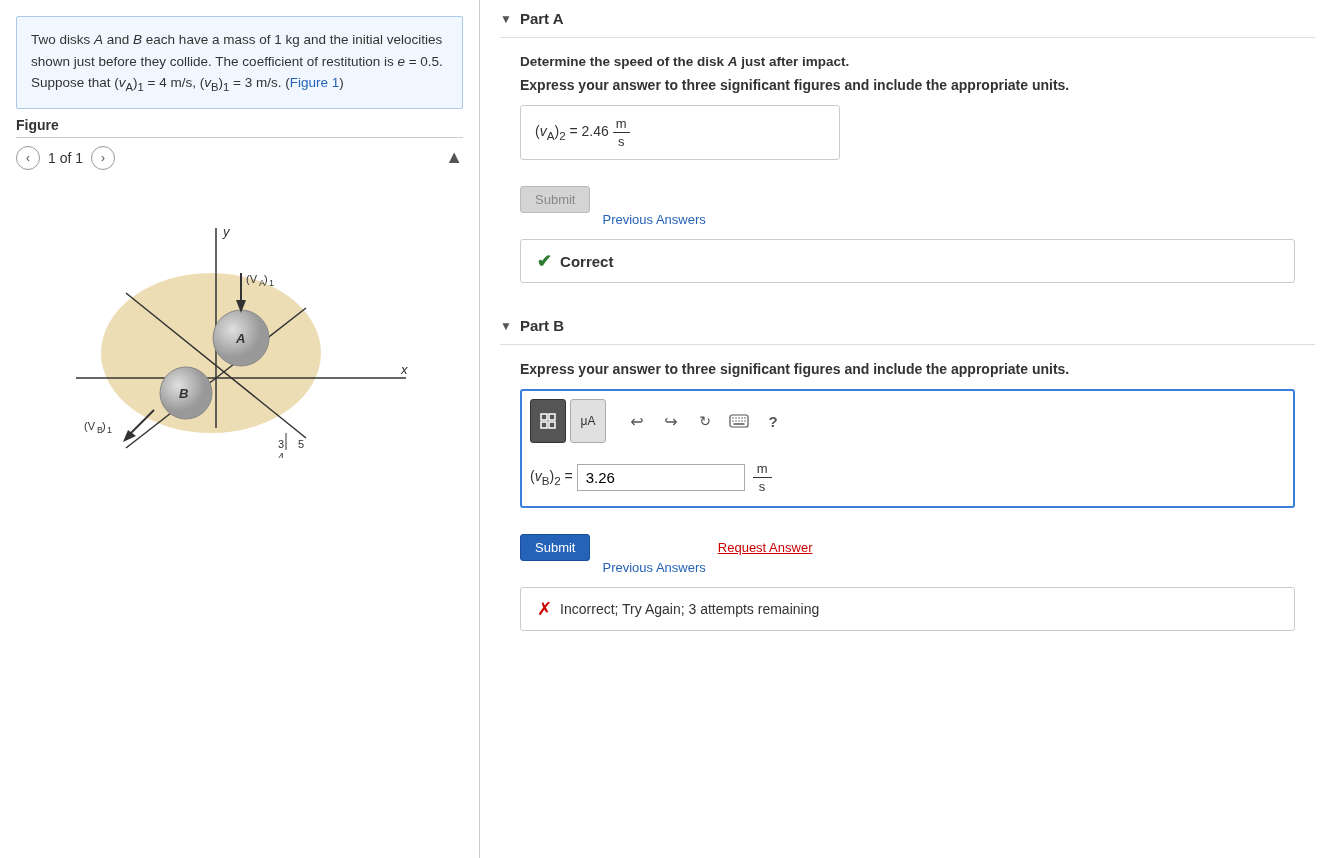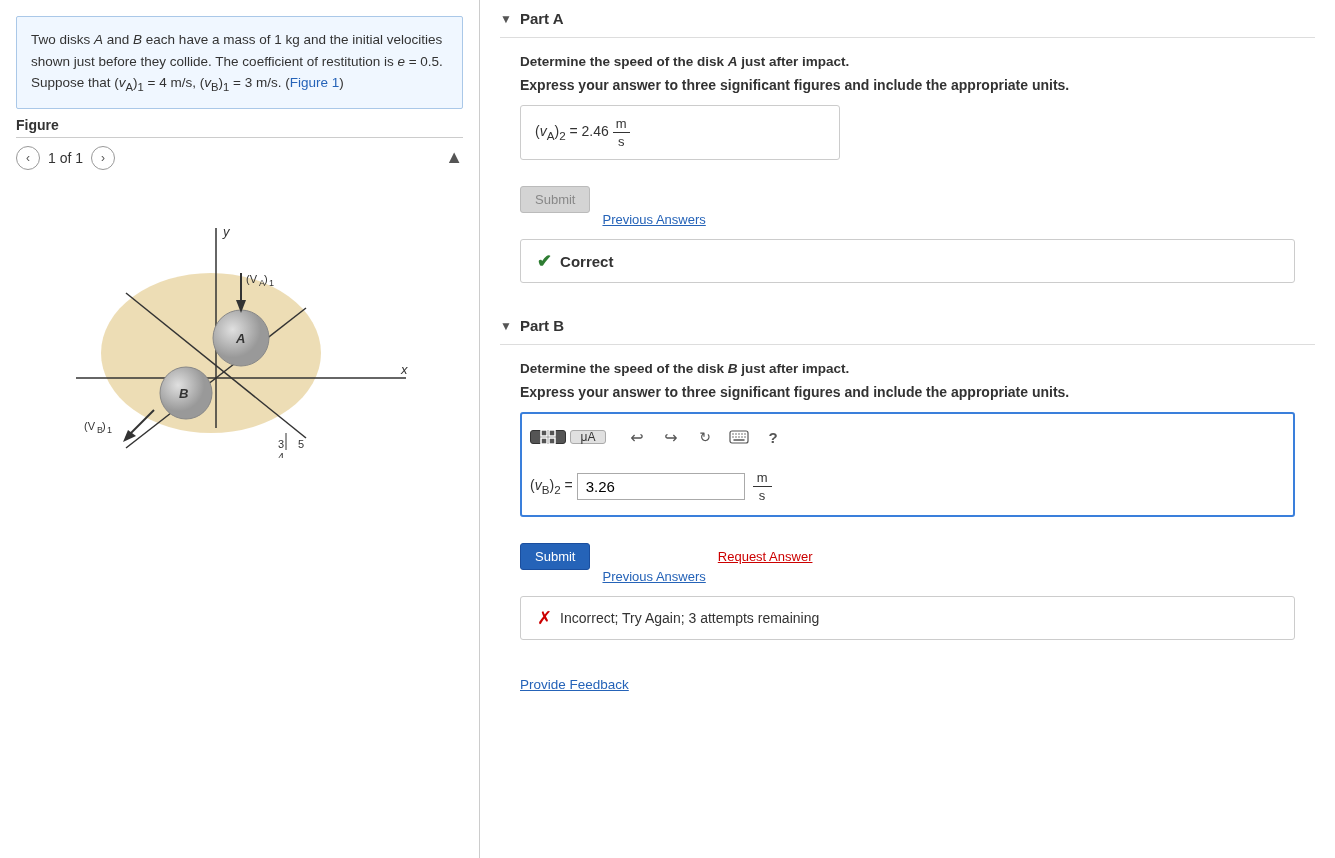--- a/index.html
+++ b/index.html
@@ -140,21 +140,20 @@
       background: #2563b8;
       color: #fff;
       border: 1px solid #1a4e9e;
       padding: 5px 14px;
       border-radius: 3px;
       font-size: 13px;
       cursor: pointer;
     }
     .link-prev {
       color: #2563b8;
-      text-decoration: underline;
       font-size: 13px;
       cursor: pointer;
       margin-top: 40px;
     }
     .link-request {
       color: #cc0000;
       text-decoration: underline;
       font-size: 13px;
       cursor: pointer;
     }
@@ -188,21 +187,21 @@
     }
     .math-toolbar {
       display: flex;
       align-items: center;
       gap: 4px;
       margin-bottom: 8px;
       padding-bottom: 6px;
     }
     .toolbar-btn {
       width: 36px;
-      height: 14px;
+      height: 44px;
       border: 1px solid #aaa;
       border-radius: 3px;
       background: #e8e8e8;
       cursor: pointer;
       display: flex;
       align-items: center;
       justify-content: center;
       font-size: 11px;
       color: #333;
     }
@@ -407,23 +406,20 @@
       <span>Correct</span>
     </div>
   </div>
 
   <div class="part-header" style="margin-top:8px;">
     <span class="chevron">▼</span>
     <span>Part B</span>
   </div>
 
   <div class="part-content">
-    <p class="question-text">
-      Determine the speed of the disk <i>B</i> just after impact.
-    </p>
     <p class="question-instruction">Express your answer to three significant figures and include the appropriate units.</p>
 
     <div class="math-input-container">
 
       <div class="math-toolbar">
         <button class="toolbar-btn toolbar-btn-active" title="Grid">
           <svg width="16" height="16" viewBox="0 0 16 16" fill="currentColor">
             <rect x="1" y="1" width="6" height="6" fill="none" stroke="#fff" stroke-width="1.5"></rect>
             <rect x="9" y="1" width="6" height="6" fill="none" stroke="#fff" stroke-width="1.5"></rect>
             <rect x="1" y="9" width="6" height="6" fill="none" stroke="#fff" stroke-width="1.5"></rect>
@@ -469,17 +465,14 @@
       <a class="link-prev">Previous Answers</a>
       <a class="link-request">Request Answer</a>
     </div>
 
     <div class="incorrect-box">
       <span class="incorrect-x">✗</span>
       <span>Incorrect; Try Again; 3 attempts remaining</span>
     </div>
   </div>
 
-  <div class="provide-feedback" style="padding-left:20px;">
-    <a class="feedback-link">Provide Feedback</a>
-  </div>
 
 </div>
 
 </body></html>

